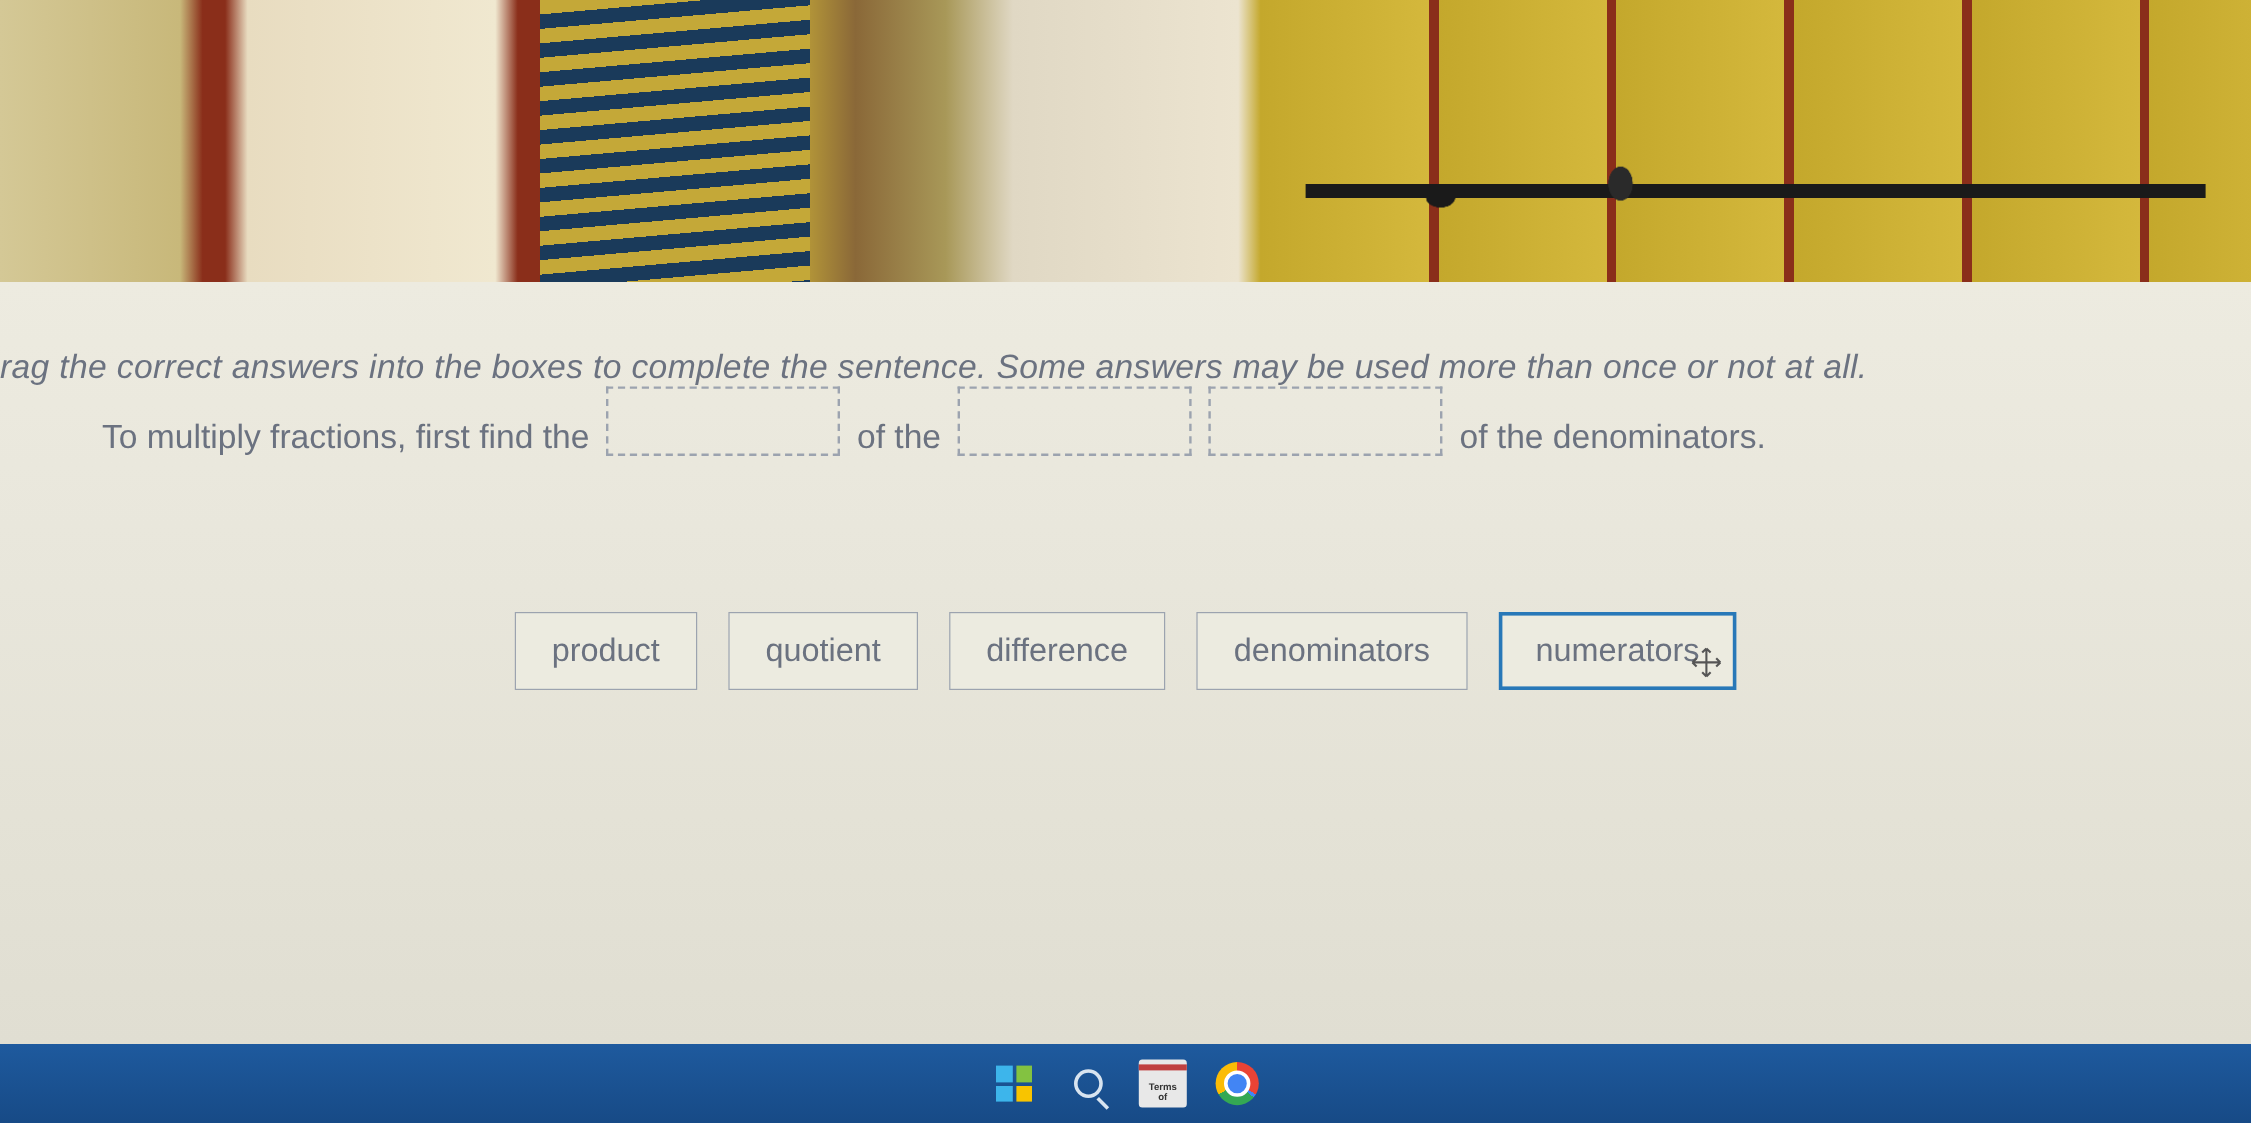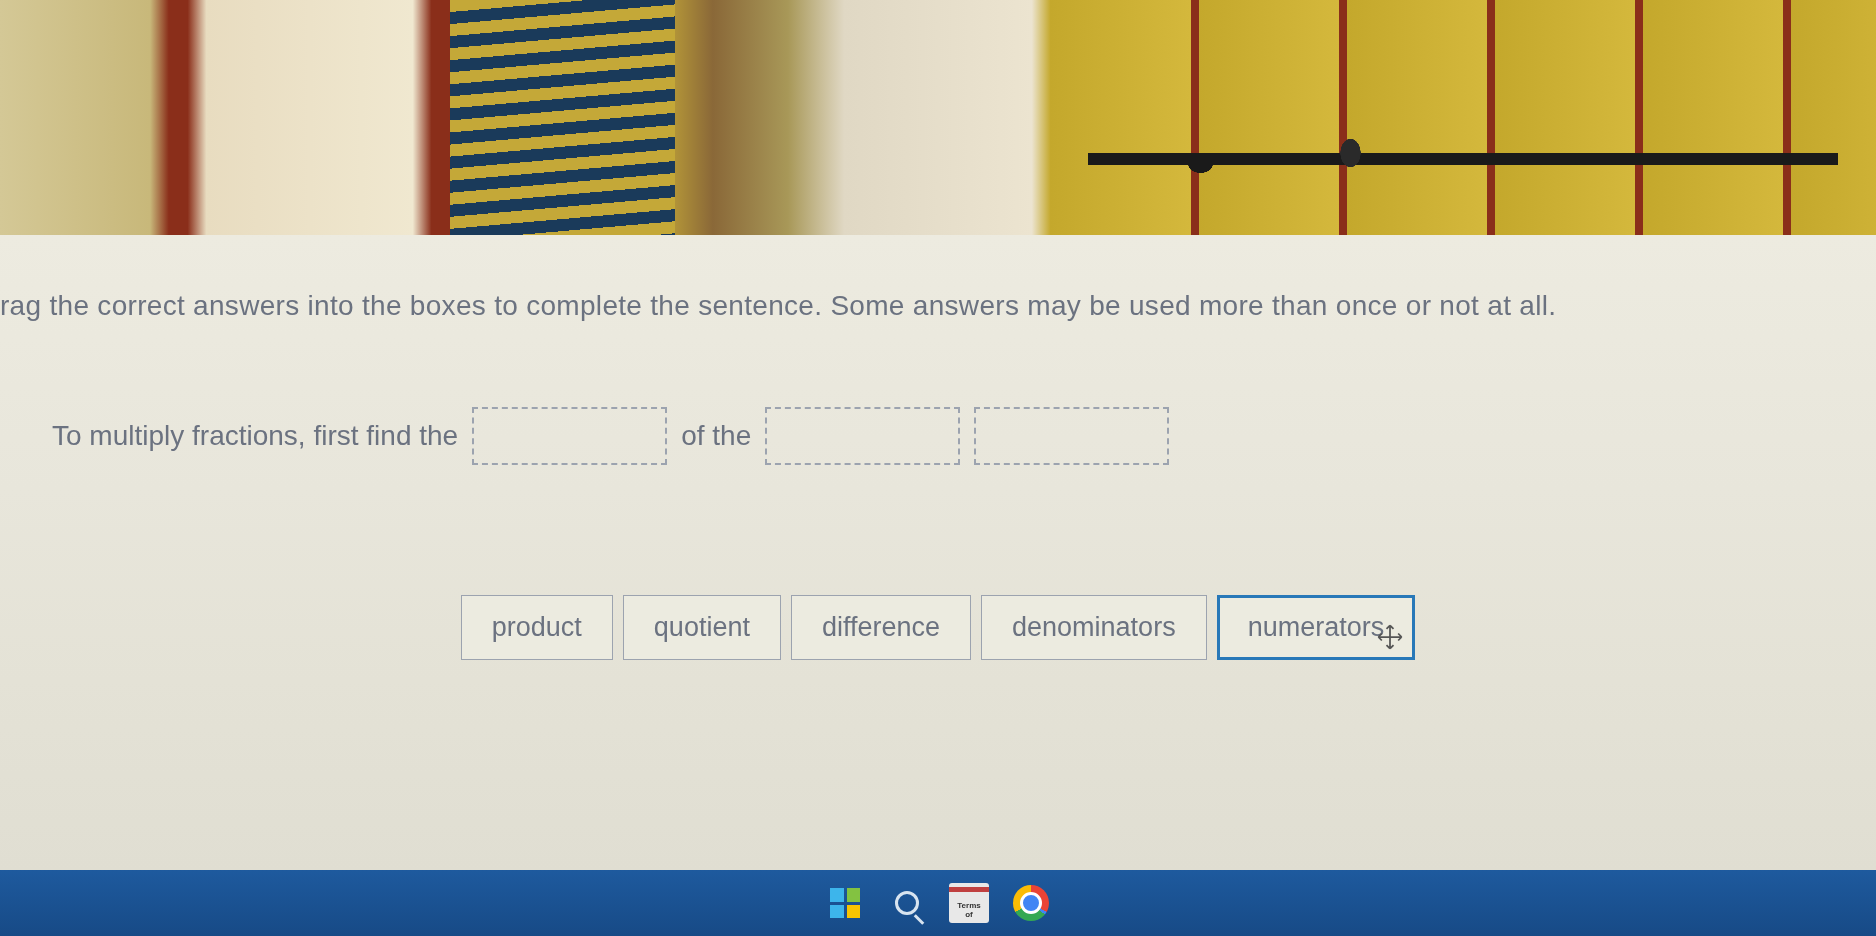--- a/index.html
+++ b/index.html
@@ -73,53 +73,54 @@
       background: linear-gradient(180deg, #edebe0 0%, #e8e6db 40%, #e4e2d6 70%, #e0ded2 100%);
       padding: 55px 0 0 0;
       height: 635px;
       position: relative;
     }
     
     .instruction-text {
       font-size: 28px;
       color: #6b7280;
       padding: 0 8px 0 0;
-      margin-bottom: 85px;
       letter-spacing: 0.3px;
+      font-style: italic;
     }
     
     .sentence-row {
       display: flex;
-      align-items: center;
+      align-items: flex-end;
       padding: 0 52px;
       font-size: 28px;
       color: #6b7280;
       gap: 14px;
       flex-wrap: nowrap;
       margin-bottom: 130px;
+      margin-left: 33px;
     }
     
     .sentence-text {
       white-space: nowrap;
     }
     
     .drop-box {
       display: inline-block;
       width: 195px;
       height: 58px;
       border: 2.5px dashed #9ca3af;
       background: transparent;
       vertical-align: middle;
       flex-shrink: 0;
     }
     
     .answer-row {
       display: flex;
       justify-content: center;
-      gap: 10px;
+      gap: 26px;
       padding: 0 20px;
       align-items: flex-end;
     }
     
     .answer-tile {
       padding: 16px 30px;
       border: 1.5px solid #9ca3af;
       background: #ecebe0;
       font-size: 27px;
       color: #6b7280;
@@ -262,20 +263,21 @@
 <div class="content-area">
 
   <div class="instruction-text">rag the correct answers into the boxes to complete the sentence. Some answers may be used more than once or not at all.</div>
 
   <div class="sentence-row">
     <span class="sentence-text">To multiply fractions, first find the</span>
     <span class="drop-box"></span>
     <span class="sentence-text">of the</span>
     <span class="drop-box"></span>
     <span class="drop-box"></span>
+    <span class="sentence-text">of the denominators.</span>
   </div>
 
   <div class="answer-row">
     <div class="answer-tile">product</div>
     <div class="answer-tile">quotient</div>
     <div class="answer-tile">difference</div>
     <div class="answer-tile">denominators</div>
     <div class="answer-tile selected">
       <span>numerators</span>
       <svg class="move-cursor" viewBox="0 0 24 24">

